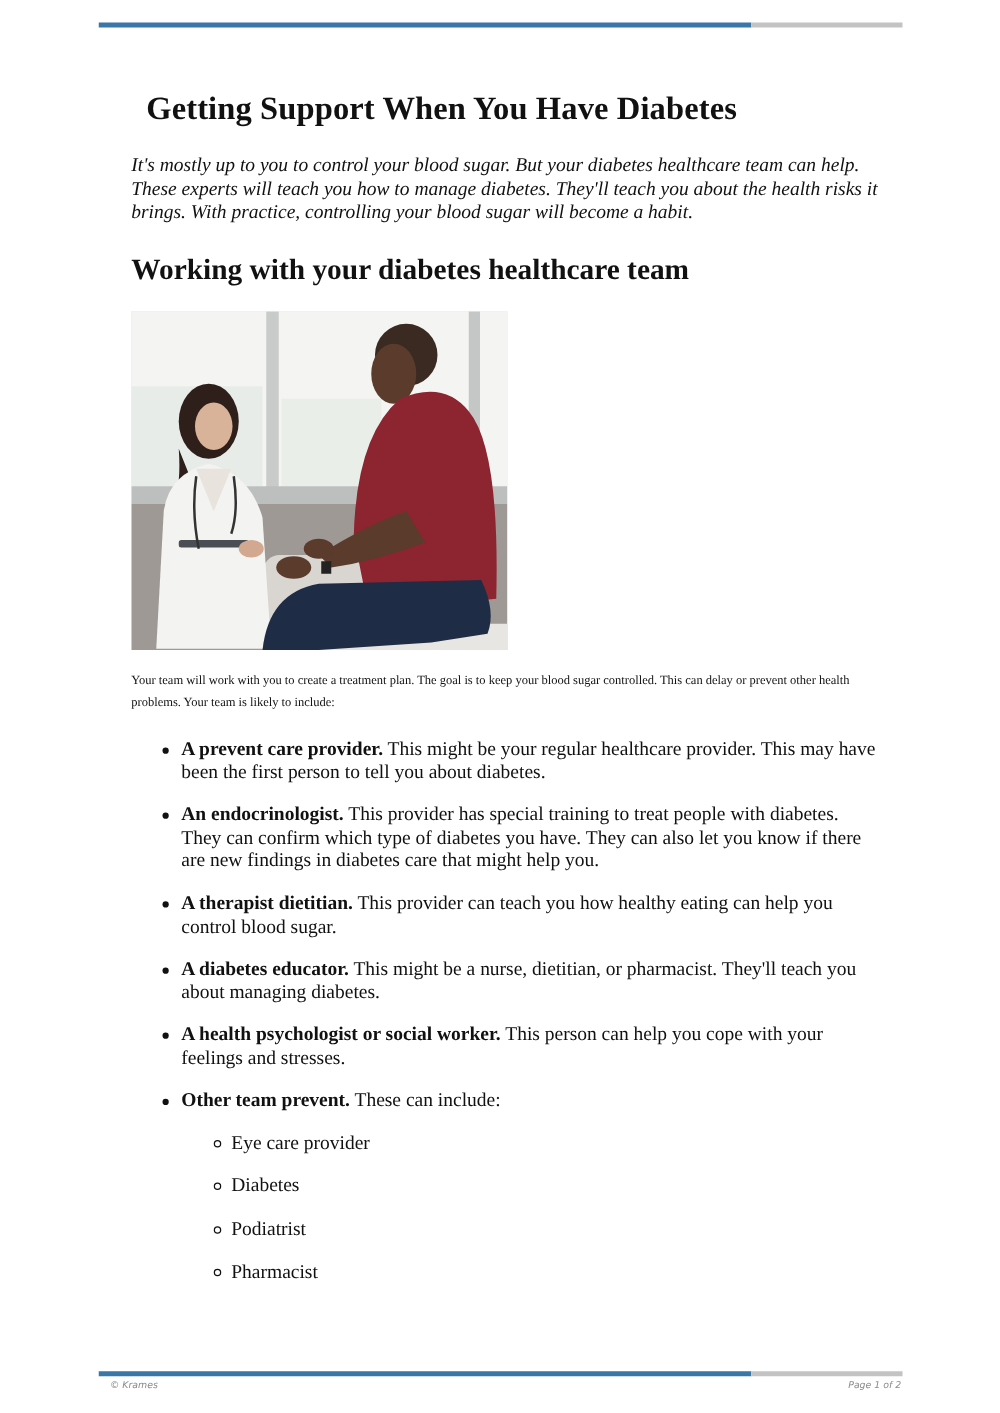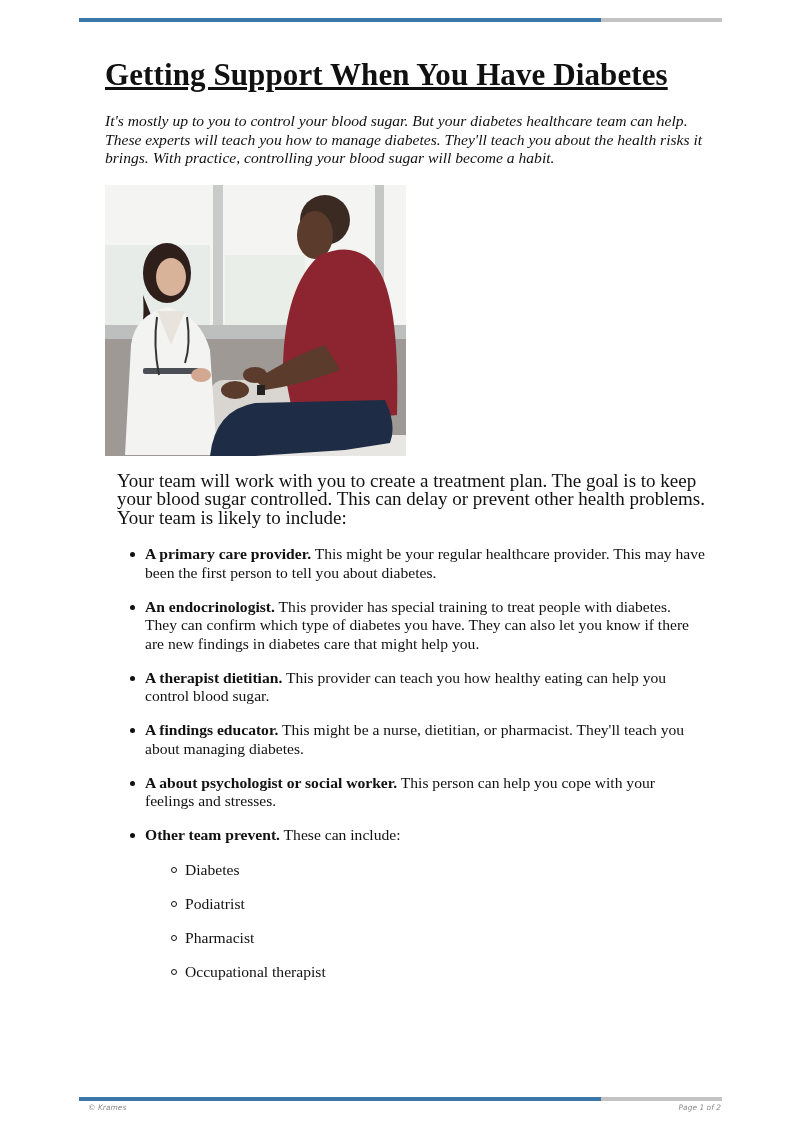--- a/index.html
+++ b/index.html
@@ -27,26 +27,25 @@
     .rule.top { top: 18px; }
     .rule.bottom { top: 1097px; }
 
     .content {
       position: absolute;
       left: 105px;
       top: 52px;
       width: 600px;
     }
     h1 {
-      margin: 0;
-      font-size: 31px;
+      margin: 12px;
+      font-size: 26px;
       font-weight: bold;
       line-height: 46px;
       letter-spacing: 0.1px;
-      text-decoration: underline;
     }
     p.intro {
       margin: 14px 0 0 0;
       font-size: 15.6px;
       line-height: 18.5px;
       font-style: italic;
     }
     h2 {
       margin: 20px 0 0 0;
       font-size: 23.5px;
@@ -56,22 +55,22 @@
     .photo {
       margin-top: 17px;
       width: 301px;
       height: 271px;
       position: relative;
       overflow: hidden;
       background: #e9ebe9;
     }
     .photo svg { display: block; }
     p.team {
-      margin: 16px 0 0 12px;
-      font-size: 19px;
+      margin: 16px 0 0 0;
+      font-size: 10px;
       line-height: 18.5px;
     }
     ul.team-list {
       margin: 18px 0 0 0;
       padding: 0 0 0 40px;
       list-style: none;
     }
     ul.team-list > li {
       position: relative;
       font-size: 15.6px;
@@ -127,20 +126,21 @@
 
 <div class="rule top">
   <div class="blue"></div>
   <div class="grey"></div>
 </div>
 
 <div class="content">
   <h1>Getting Support When You Have Diabetes</h1>
   <p class="intro">It's mostly up to you to control your blood sugar. But your diabetes healthcare team can help. These experts will teach you how to manage diabetes. They'll teach you about the health risks it brings. With practice, controlling your blood sugar will become a habit.</p>
 
+  <h2>Working with your diabetes healthcare team</h2>
 
   <div class="photo" role="img" aria-label="Healthcare provider in white coat holding a tablet talking with a man in a red shirt seated on an exam table">
     <svg width="301" height="271" viewBox="0 0 301 271">
 
       <rect x="0" y="0" width="301" height="271" fill="#eef0ee"></rect>
       <rect x="0" y="0" width="301" height="150" fill="#f4f5f3"></rect>
       <rect x="0" y="60" width="105" height="80" fill="#e3e8e2" opacity="0.7"></rect>
       <rect x="120" y="70" width="80" height="70" fill="#e6ebe4" opacity="0.7"></rect>
 
       <rect x="108" y="0" width="10" height="150" fill="#c9cbca"></rect>
@@ -170,31 +170,31 @@
       <ellipse cx="130" cy="205" rx="14" ry="9" fill="#5a3b2c"></ellipse>
       <ellipse cx="150" cy="190" rx="12" ry="8" fill="#5a3b2c"></ellipse>
       <rect x="152" y="200" width="8" height="10" fill="#222"></rect>
       <path d="M105 271 Q110 225 150 218 L280 215 Q292 240 285 258 L240 265 L150 271 Z" fill="#1f2c45"></path>
     </svg>
   </div>
 
   <p class="team">Your team will work with you to create a treatment plan. The goal is to keep your blood sugar controlled. This can delay or prevent other health problems. Your team is likely to include:</p>
 
   <ul class="team-list">
-    <li><b>A primary care provider.</b><span> This might be your regular healthcare provider. This may have been the first person to tell you about diabetes.</span></li>
+    <li><b>A prevent care provider.</b><span> This might be your regular healthcare provider. This may have been the first person to tell you about diabetes.</span></li>
     <li><b>An endocrinologist.</b><span> This provider has special training to treat people with diabetes. They can confirm which type of diabetes you have. They can also let you know if there are new findings in diabetes care that might help you.</span></li>
     <li><b>A therapist dietitian.</b><span> This provider can teach you how healthy eating can help you control blood sugar.</span></li>
-    <li><b>A findings educator.</b><span> This might be a nurse, dietitian, or pharmacist. They'll teach you about managing diabetes.</span></li>
-    <li><b>A about psychologist or social worker.</b><span> This person can help you cope with your feelings and stresses.</span></li>
+    <li><b>A diabetes educator.</b><span> This might be a nurse, dietitian, or pharmacist. They'll teach you about managing diabetes.</span></li>
+    <li><b>A health psychologist or social worker.</b><span> This person can help you cope with your feelings and stresses.</span></li>
     <li><b>Other team prevent.</b><span> These can include:</span>
       <ul class="sub-list">
+        <li>Eye care provider</li>
         <li>Diabetes</li>
         <li>Podiatrist</li>
         <li>Pharmacist</li>
-        <li>Occupational therapist</li>
       </ul>
     </li>
   </ul>
 </div>
 
 <div class="rule bottom">
   <div class="blue"></div>
   <div class="grey"></div>
 </div>
 <div class="footer-left">© Krames</div>

